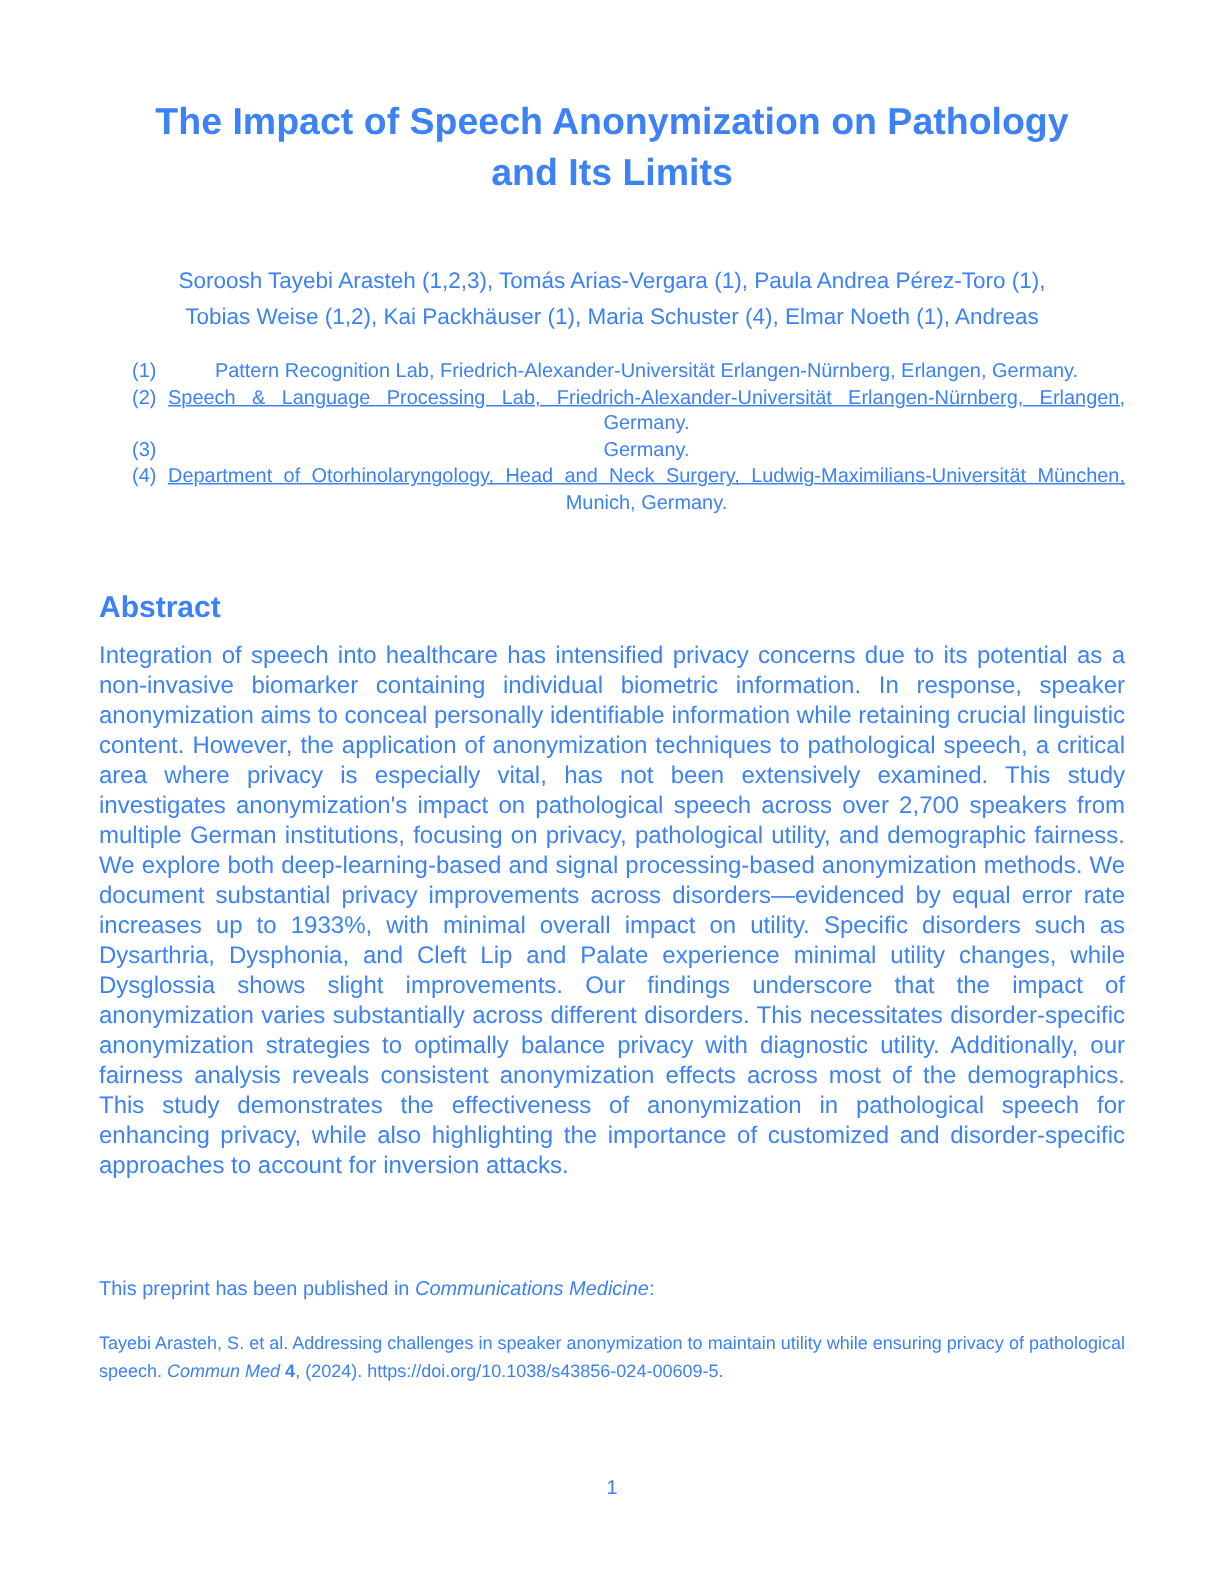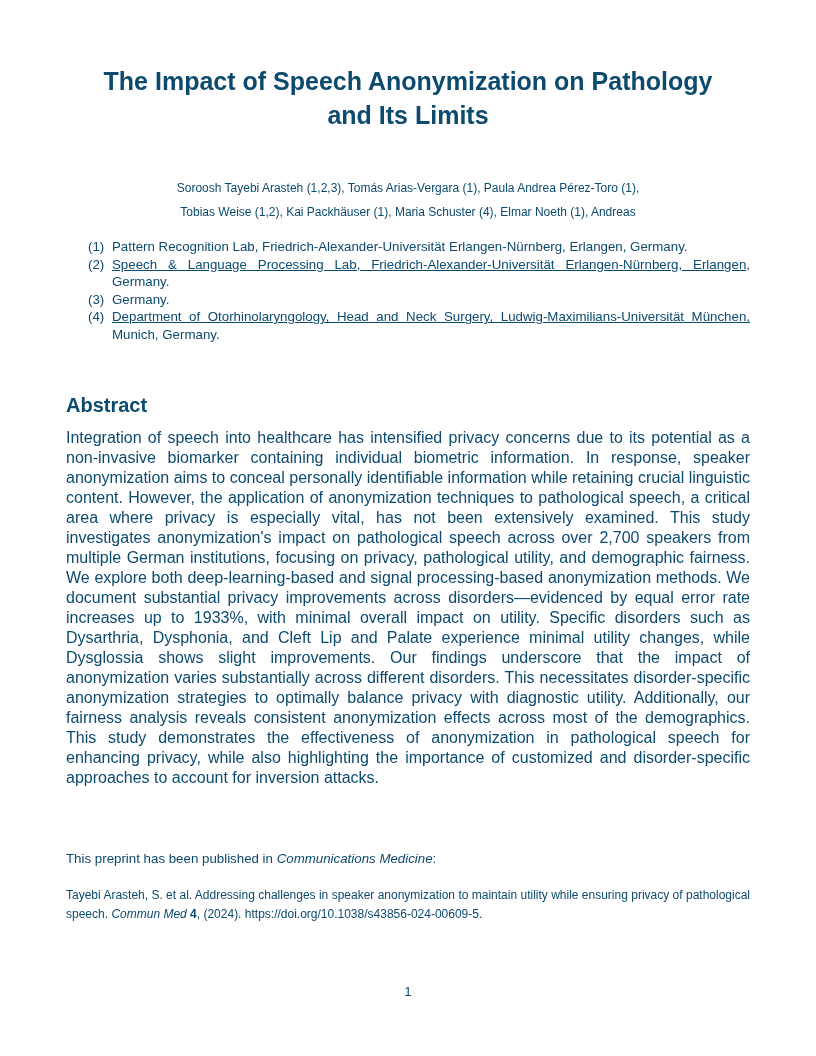--- a/index.html
+++ b/index.html
@@ -9,53 +9,53 @@
   }
   .page {
     position: relative;
     width: 816px;
     height: 1056px;
     margin: 0 auto;
     box-sizing: border-box;
     padding: 64px 66px 0 66px;
     background: #ffffff;
     font-family: "Liberation Sans", "DejaVu Sans", sans-serif;
-    color: #0c4a6e;
+    color: #3b82f6;
     overflow: hidden;
   }
   .title {
     margin: 0;
     font-size: 25px;
     line-height: 34px;
     font-weight: 700;
     text-align: center;
   }
   .title-line { display: block; }
   .authors {
     margin-top: 44px;
-    font-size: 12px;
+    font-size: 15px;
     line-height: 24px;
     text-align: center;
   }
   .author-line { display: block; }
   .affiliations {
     margin-top: 14px;
     font-size: 13.3px;
     line-height: 17.6px;
   }
   .aff-item {
     position: relative;
     padding-left: 46px;
   }
   .aff-num {
     position: absolute;
     left: 22px;
     top: 0;
   }
-  .aff-line { text-align: left; }
+  .aff-line { text-align: center; }
   .aff-line.just {
     text-align: justify;
     text-align-last: justify;
     text-decoration: underline;
   }
   .abstract-heading {
     margin: 50px 0 0 0;
     font-size: 20px;
     line-height: 22px;
     font-weight: 700;

